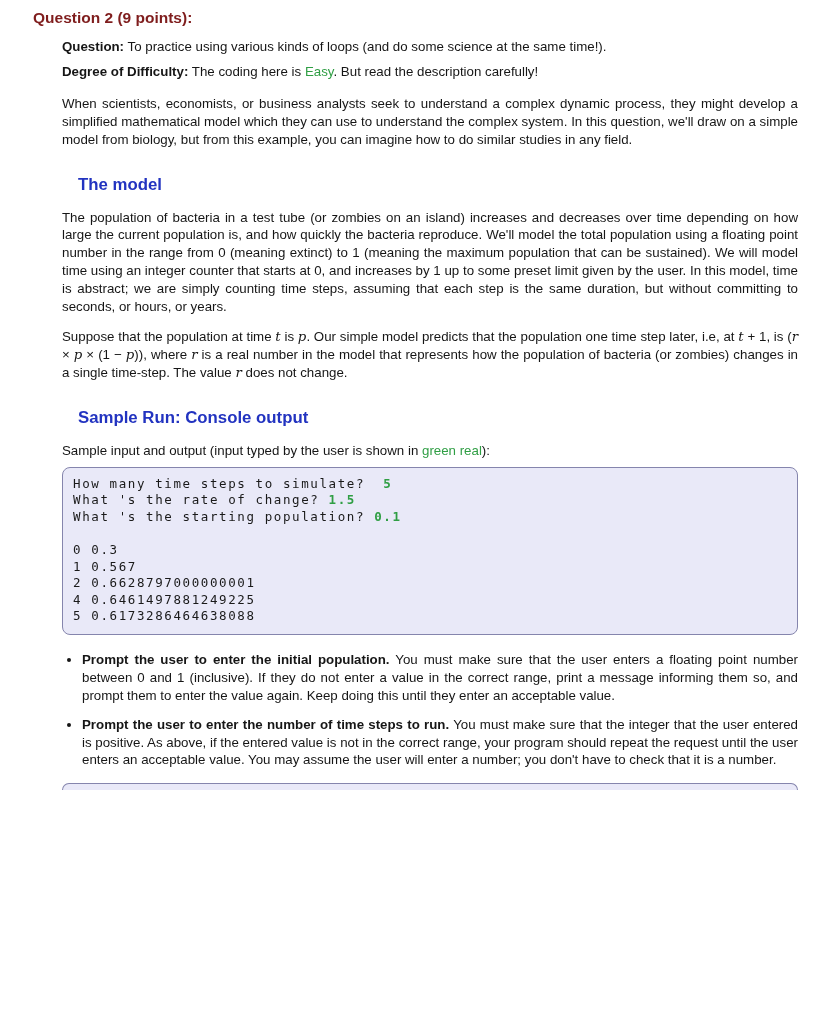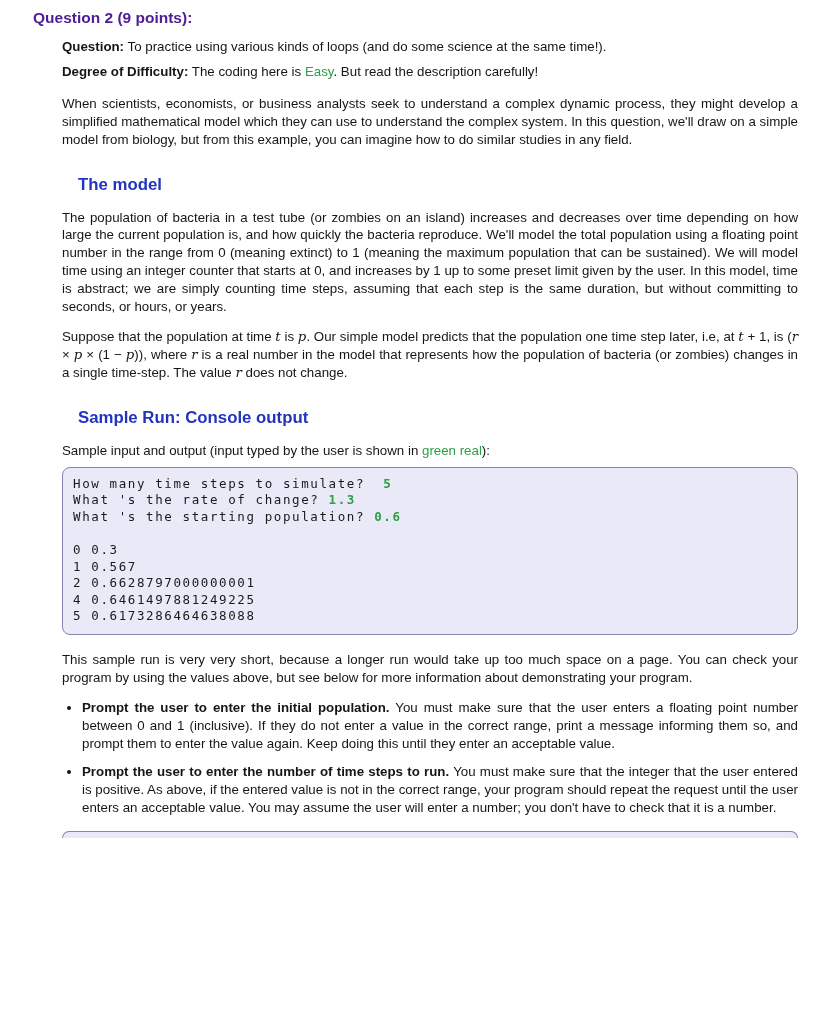--- a/index.html
+++ b/index.html
@@ -10,21 +10,21 @@
     overflow: hidden;
     background: #ffffff;
     color: #161616;
     font-family: "Liberation Sans", sans-serif;
   }
   .page { padding: 9px 40px 0 33px; }
 
   .qtitle {
     font-size: 15.5px;
     font-weight: bold;
-    color: #4c1d95;
+    color: #7f1d1d;
     margin: 0 0 11px 0;
   }
   .content { margin-left: 29px; }
 
   .line {
     margin: 0 0 7px 0;
     font-size: 13.3px;
     line-height: 17.9px;
   }
   .line.gap-after { margin-bottom: 14px; }
@@ -105,31 +105,30 @@
     <p class="para">The population of bacteria in a test tube (or zombies on an island) increases and decreases over time depending on how large the current population is, and how quickly the bacteria reproduce. We'll model the total population using a floating point number in the range from 0 (meaning extinct) to 1 (meaning the maximum population that can be sustained). We will model time using an integer counter that starts at 0, and increases by 1 up to some preset limit given by the user. In this model, time is abstract; we are simply counting time steps, assuming that each step is the same duration, but without committing to seconds, or hours, or years.</p>
 
     <p class="para"><span>Suppose that the population at time </span><span class="mvar">t</span><span> is </span><span class="mvar">p</span><span>. Our simple model predicts that the population one time step later, i.e, at </span><span class="mvar">t</span><span> + 1, is (</span><span class="mvar">r</span><span> × </span><span class="mvar">p</span><span> × (1 − </span><span class="mvar">p</span><span>)), where </span><span class="mvar">r</span><span> is a real number in the model that represents how the population of bacteria (or zombies) changes in a single time-step. The value </span><span class="mvar">r</span><span> does not change.</span></p>
 
     <h2 class="sect">Sample Run: Console output</h2>
 
     <p class="line"><span>Sample input and output (input typed by the user is shown in </span><span class="green">green real</span><span>):</span></p>
 
     <div class="console">
       <div class="cline"><span>How many time steps to simulate?  </span><span class="green">5</span></div>
-      <div class="cline"><span>What 's the rate of change? </span><span class="green">1.3</span></div>
-      <div class="cline"><span>What 's the starting population? </span><span class="green">0.6</span></div>
+      <div class="cline"><span>What 's the rate of change? </span><span class="green">1.5</span></div>
+      <div class="cline"><span>What 's the starting population? </span><span class="green">0.1</span></div>
       <div class="cline"><span>&nbsp;</span></div>
       <div class="cline"><span>0 0.3</span></div>
       <div class="cline"><span>1 0.567</span></div>
       <div class="cline"><span>2 0.6628797000000001</span></div>
       <div class="cline"><span>4 0.6461497881249225</span></div>
       <div class="cline"><span>5 0.6173286464638088</span></div>
     </div>
 
-    <p class="para">This sample run is very very short, because a longer run would take up too much space on a page. You can check your program by using the values above, but see below for more information about demonstrating your program.</p>
 
 
     <ul class="reqs">
       <li><b class="lead">Prompt the user to enter the initial population.</b> <span>You must make sure that the user enters a floating point number between 0 and 1 (inclusive). If they do not enter a value in the correct range, print a message informing them so, and prompt them to enter the value again. Keep doing this until they enter an acceptable value.</span></li>
       <li><b class="lead">Prompt the user to enter the number of time steps to run.</b> <span>You must make sure that the integer that the user entered is positive. As above, if the entered value is not in the correct range, your program should repeat the request until the user enters an acceptable value. You may assume the user will enter a number; you don't have to check that it is a number.</span></li>
     </ul>
 
     <div class="next-edge"></div>
 
   </div>

